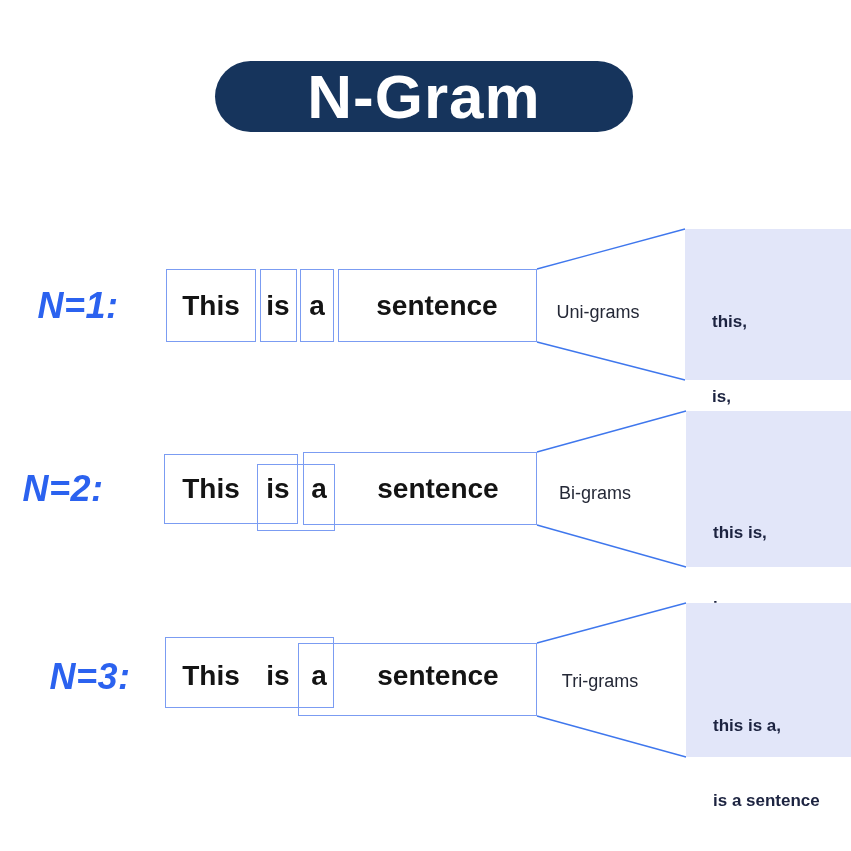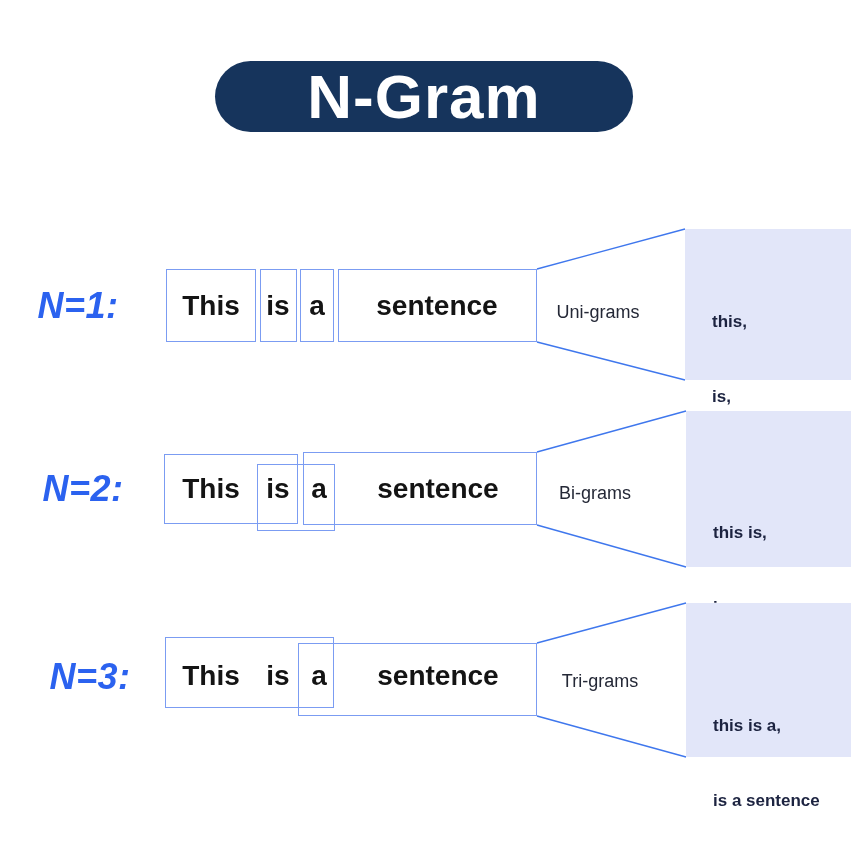--- a/index.html
+++ b/index.html
@@ -90,21 +90,21 @@
     <div class="panel" style="left:685px;top:229px;width:166px;height:151px;"></div>
     <div class="panel-text" style="left:712px;top:259px;">
       <div>this,</div>
       <div>is,</div>
       <div>a,</div>
       <div>sentence</div>
     </div>
   </div>
 
   <div class="row-group">
-    <div class="nlabel" style="left:83px;top:489px;">N=2:</div>
+    <div class="nlabel" style="left:63px;top:489px;">N=2:</div>
 
     <div class="wbox" style="left:164px;top:454px;width:134px;height:70px;"></div>
     <div class="wbox" style="left:257px;top:464px;width:78px;height:67px;"></div>
     <div class="wbox" style="left:303px;top:452px;width:234px;height:73px;"></div>
 
     <div class="word" style="left:211px;top:489px;">This</div>
     <div class="word" style="left:278px;top:489px;">is</div>
     <div class="word" style="left:319px;top:489px;">a</div>
     <div class="word" style="left:438px;top:489px;">sentence</div>
 

